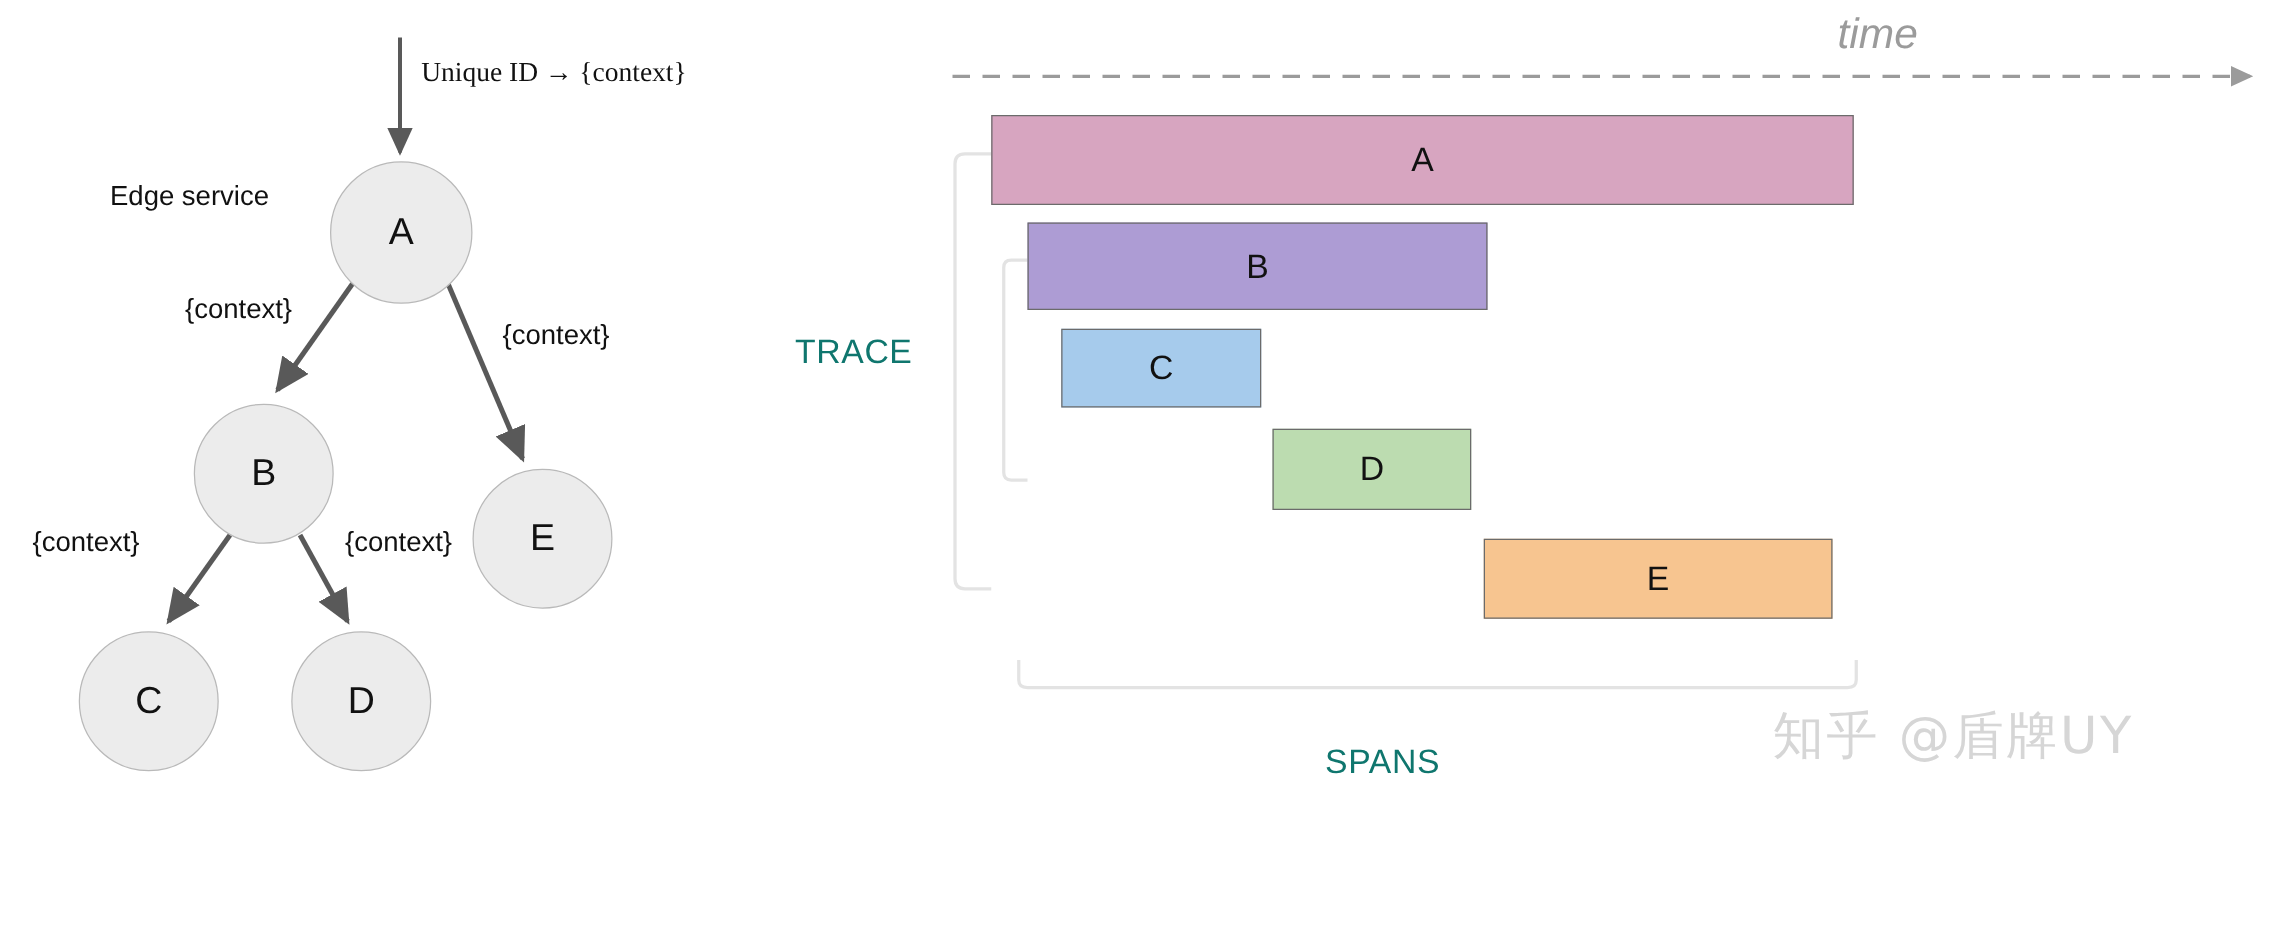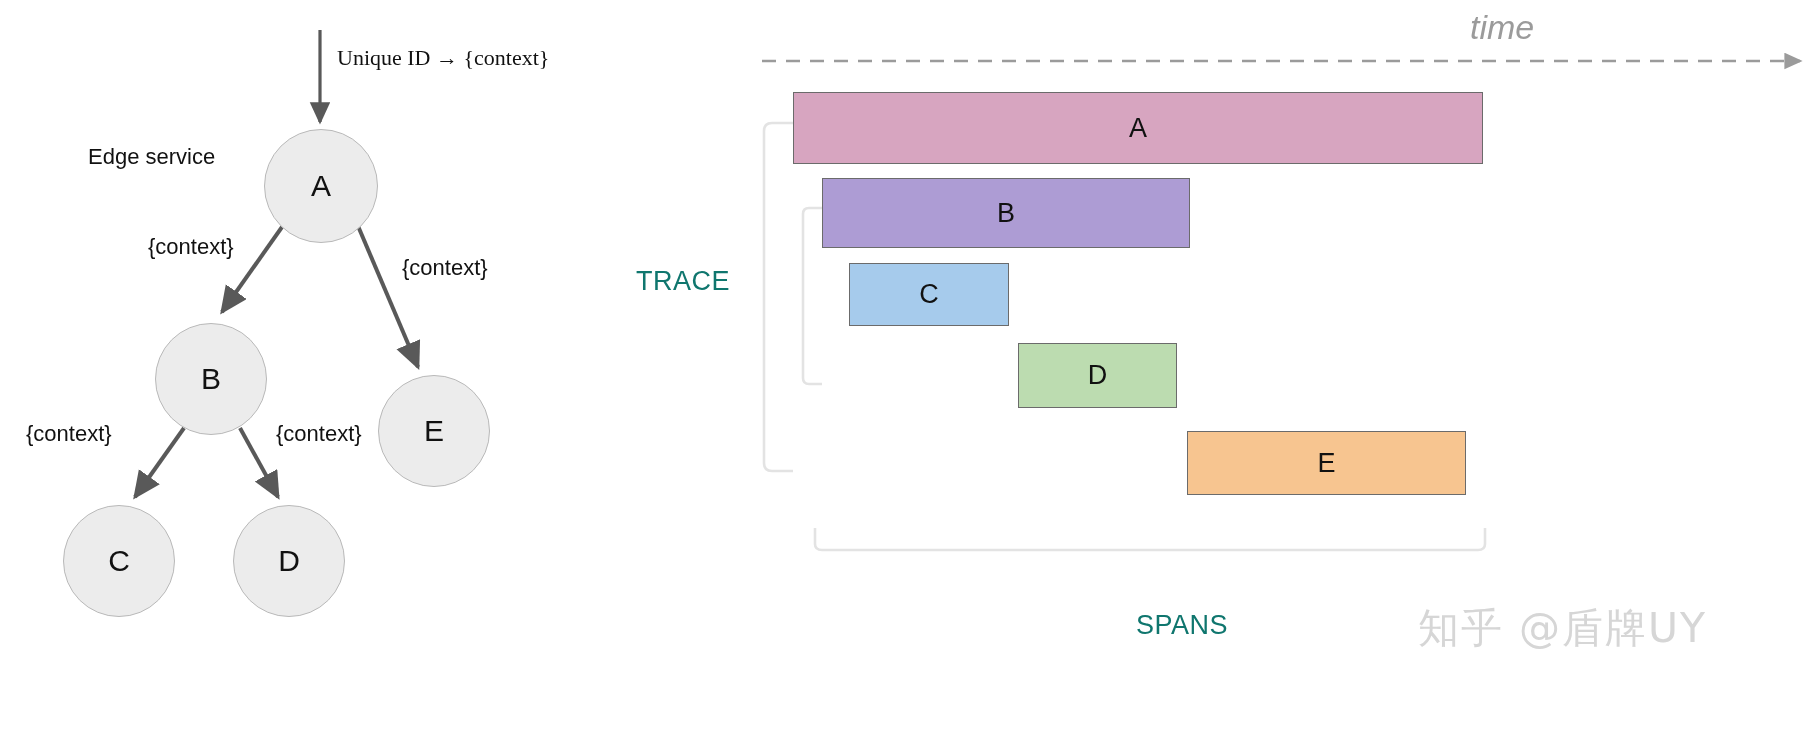--- a/index.html
+++ b/index.html
@@ -85,23 +85,23 @@
 
     <path d="M822,208 L809,208 Q803,208 803,214 L803,378 Q803,384 809,384 L822,384" fill="none" stroke="#e3e3e3" stroke-width="2.6"></path>
 
     <path d="M815,528 L815,544 Q815,550 822,550 L1478,550 Q1485,550 1485,544 L1485,528" fill="none" stroke="#e3e3e3" stroke-width="2.6"></path>
   </svg>
 
   <div class="timelbl" style="left:1470px;top:8px;">time</div>
 
   <div class="tlabel" style="left:636px;top:266px;">TRACE</div>
 
-  <div class="tlabel" style="left:1136px;top:594px;margin-top:16px;">SPANS</div>
+  <div class="tlabel" style="left:1060px;top:594px;">SPANS</div>
 
   <div class="bar" style="left:793px;top:92px;width:690px;height:72px;background:#d7a5c0;">A</div>
   <div class="bar" style="left:822px;top:178px;width:368px;height:70px;background:#ad9cd4;">B</div>
   <div class="bar" style="left:849px;top:263px;width:160px;height:63px;background:#a6cbec;">C</div>
   <div class="bar" style="left:1018px;top:343px;width:159px;height:65px;background:#bcdcb0;">D</div>
   <div class="bar" style="left:1187px;top:431px;width:279px;height:64px;background:#f7c590;">E</div>
 
-  <div class="watermark" style="left:1418px;top:561px;margin-top:40px;">知乎 @盾牌UY</div>
+  <div class="watermark" style="left:1418px;top:561px;">知乎 @盾牌UY</div>
 
 </div>
 
 </body></html>

